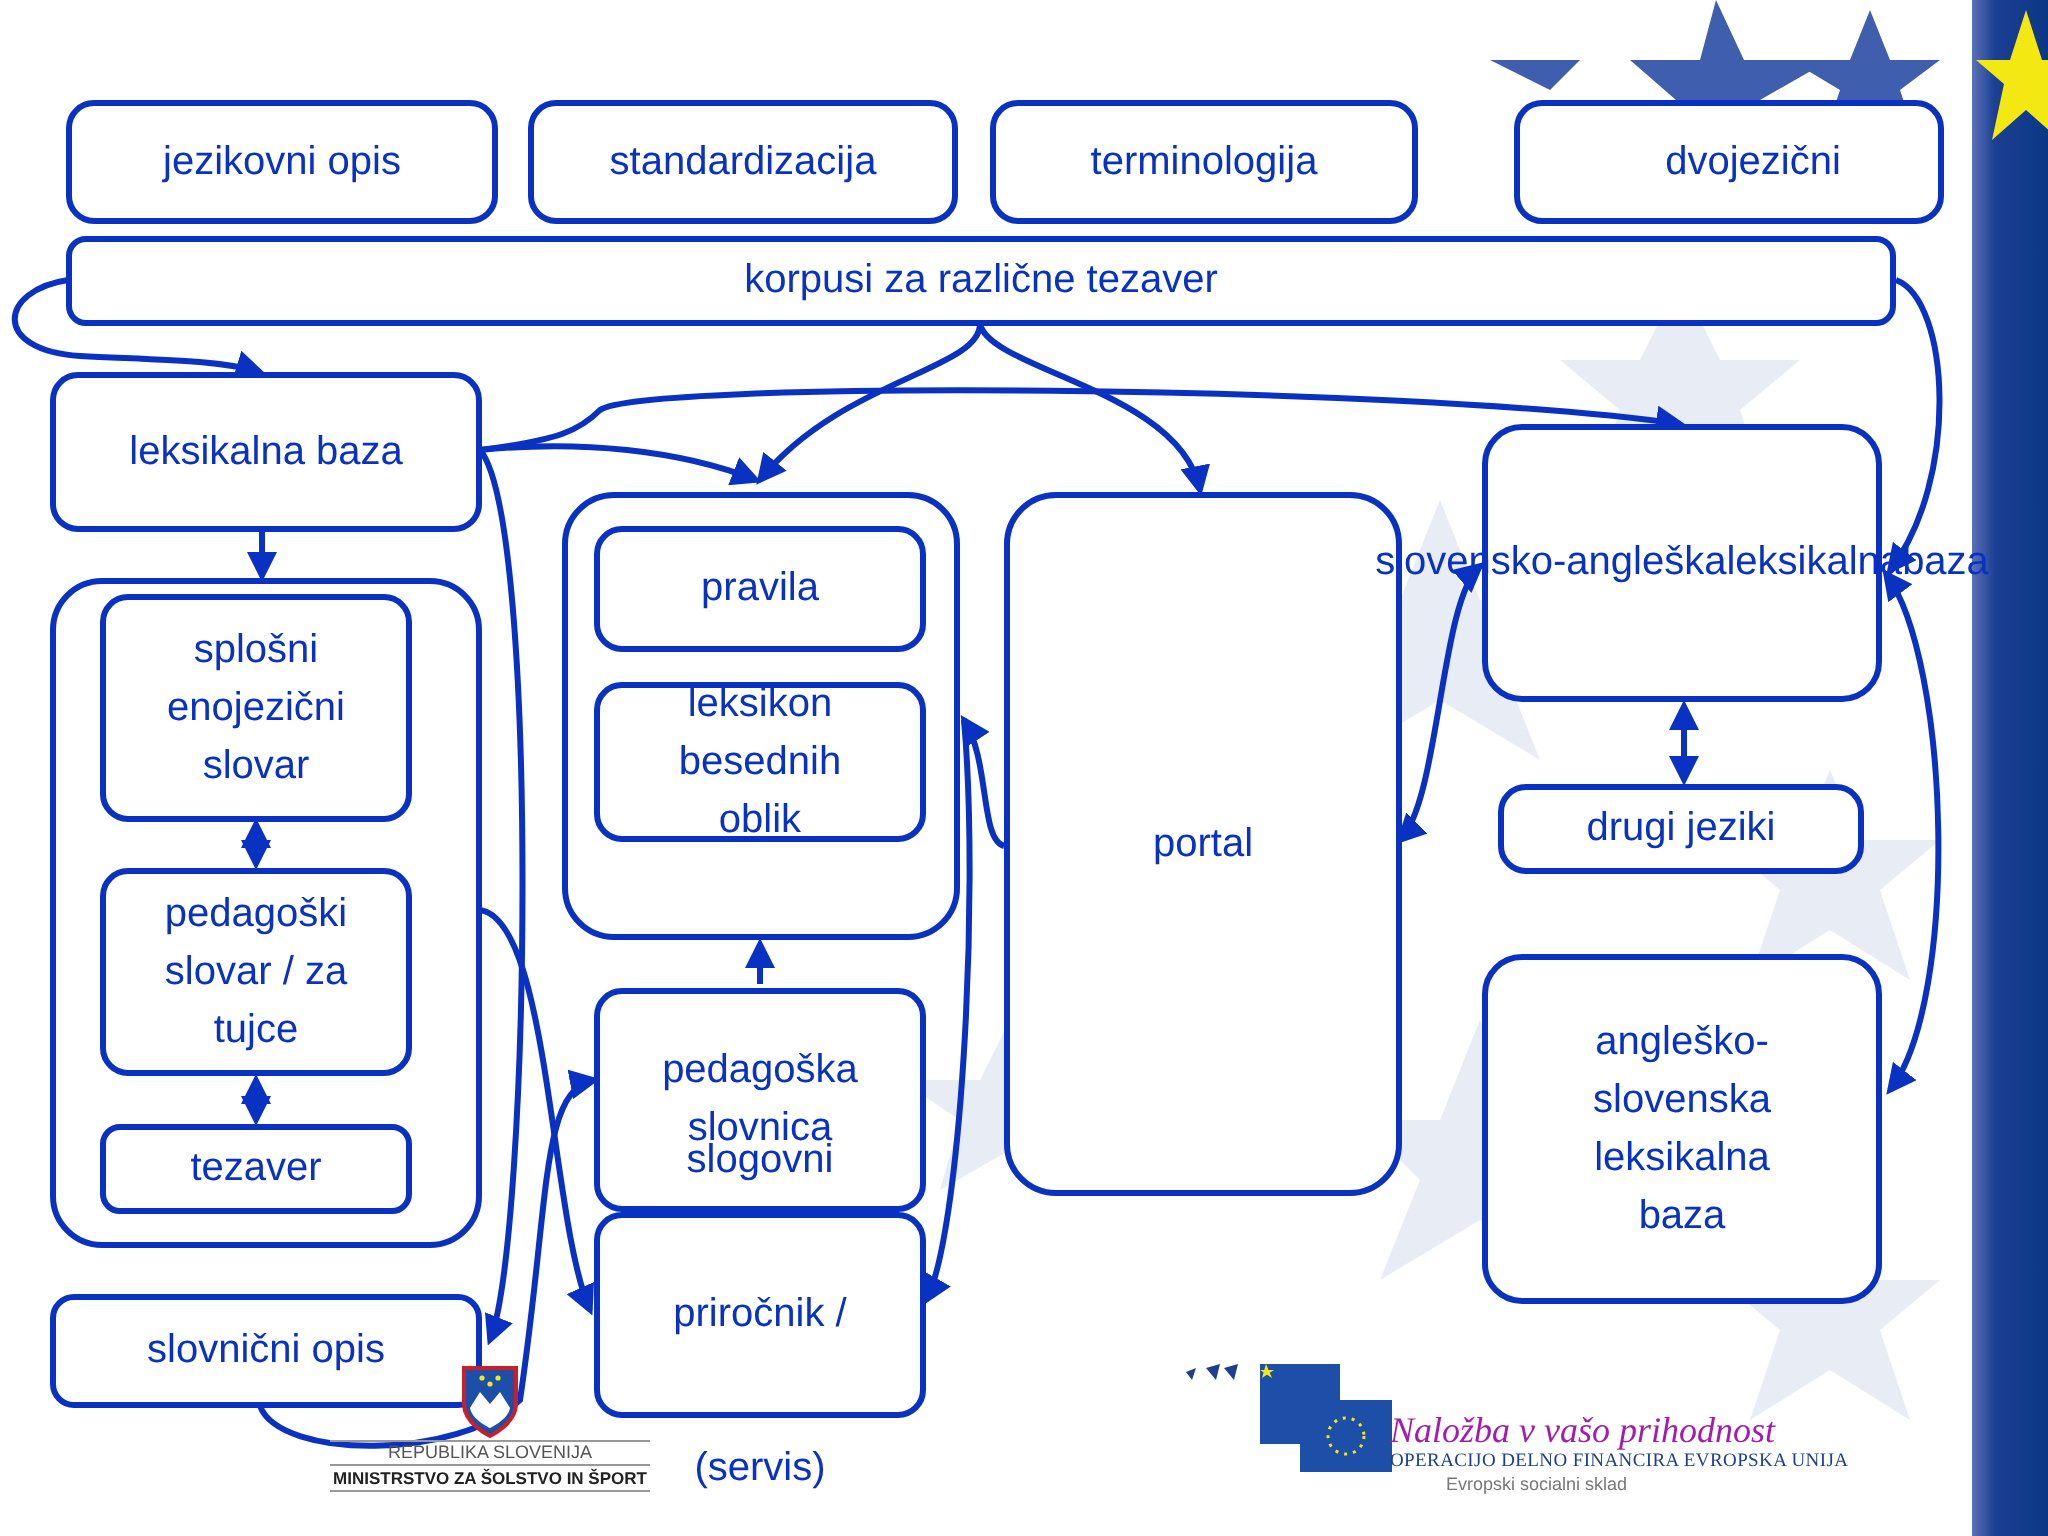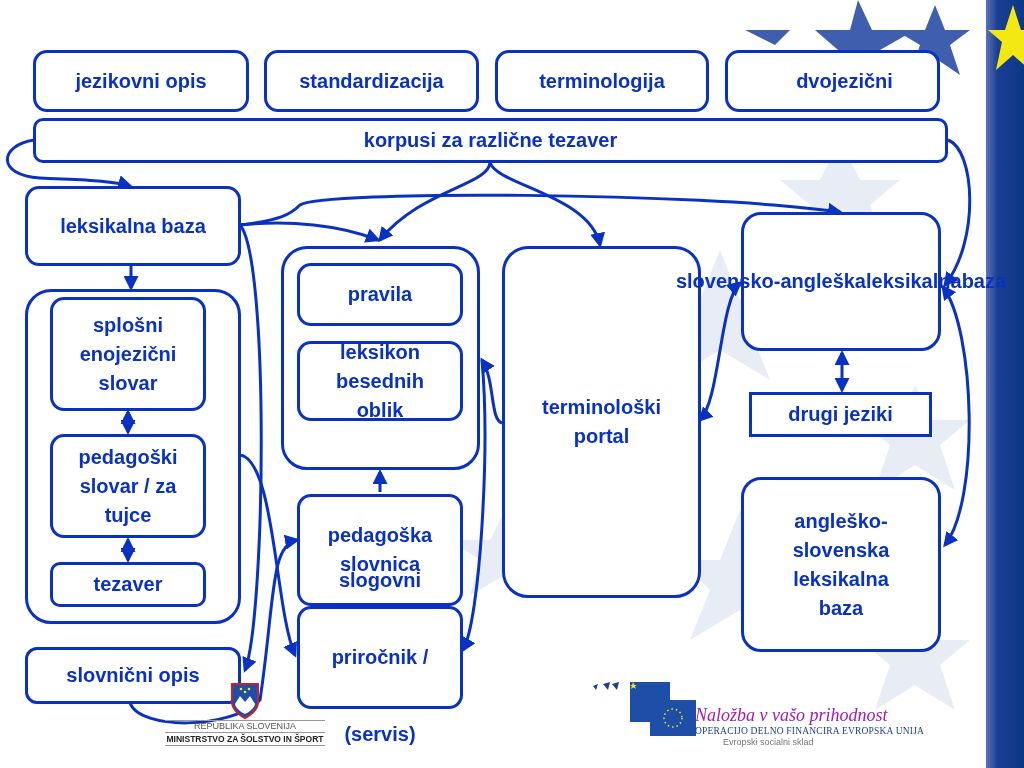--- a/index.html
+++ b/index.html
@@ -2,21 +2,21 @@
 <html><head>
 <meta charset="utf-8">
 <style>
   html, body { margin:0; padding:0; }
   body { width:1024px; height:768px; position:relative; overflow:hidden; background:#ffffff;
          font-family:"Liberation Sans", sans-serif; }
   .eu-band { position:absolute; left:986px; top:0; width:38px; height:768px;
              background:linear-gradient(90deg,#5a72b8 0%,#1b3f93 30%,#0b3786 100%); }
   .bgstar { position:absolute; }
   .node { position:absolute; box-sizing:border-box; border:3px solid #0a32c2; border-radius:14px;
-          background:#ffffff; color:#0a32c2; font-weight:bold; font-size:20px; line-height:29px;
+          background:#ffffff; color:#0a32c2; font-weight:normal; font-size:20px; line-height:29px;
           display:flex; align-items:center; justify-content:center; text-align:center; }
   .node.group { background:transparent; border-radius:26px; }
   .node span { display:block; }
   svg.conn { position:absolute; left:0; top:0; width:1024px; height:768px; pointer-events:none; }
   .rs-line1 { position:absolute; left:165px; top:720px; width:160px; border-top:1px solid #999; border-bottom:1px solid #999;
               font-size:9px; color:#555; text-align:center; line-height:11px; }
   .rs-line2 { position:absolute; left:165px; top:733px; width:160px; border-bottom:1px solid #999;
               font-size:8.5px; color:#222; font-weight:bold; text-align:center; line-height:12px; }
   .eu-logo-text1 { position:absolute; left:695px; top:705px; font-family:"Liberation Serif", serif; font-style:italic;
                    color:#a21caf; font-size:18px; }
@@ -96,21 +96,21 @@
 
 <div class="node" style="left:33px;top:50px;width:216px;height:62px;">
   <span>jezikovni opis</span>
 </div>
 <div class="node" style="left:264px;top:50px;width:215px;height:62px;">
   <span>standardizacija</span>
 </div>
 <div class="node" style="left:495px;top:50px;width:214px;height:62px;">
   <span>terminologija</span>
 </div>
-<div class="node" style="left:725px;top:50px;width:215px;height:62px;padding-left:24px;">
+<div class="node" style="left:757px;top:50px;width:215px;height:62px;padding-left:24px;">
   <span>dvojezični</span>
 </div>
 
 <div class="node" style="left:33px;top:118px;width:915px;height:45px;border-radius:10px;">
   <span>korpusi za različne tezaver</span>
 </div>
 
 <div class="node" style="left:25px;top:186px;width:216px;height:80px;">
   <span>leksikalna baza</span>
 </div>
@@ -145,31 +145,30 @@
   <span>pedagoška</span>
   <span>slovnica</span>
 </div>
 <div class="node" style="left:297px;top:606px;width:166px;height:103px;flex-direction:column;gap:48px;">
   <span>slogovni</span>
   <span>priročnik /</span>
   <span>(servis)</span>
 </div>
 
 <div class="node" style="left:502px;top:246px;width:199px;height:352px;border-radius:26px;flex-direction:column;">
-  <span>terminološki</span>
   <span>portal</span>
 </div>
 
 <div class="node" style="left:741px;top:212px;width:200px;height:139px;border-radius:20px;flex-direction:row;">
   <span>slovensko-</span>
   <span>angleška</span>
   <span>leksikalna</span>
   <span>baza</span>
 </div>
-<div class="node" style="left:749px;top:392px;width:183px;height:45px;border-radius:0;">
+<div class="node" style="left:749px;top:392px;width:183px;height:45px;border-radius:14px;">
   <span>drugi jeziki</span>
 </div>
 <div class="node" style="left:741px;top:477px;width:200px;height:175px;border-radius:20px;flex-direction:column;">
   <span>angleško-</span>
   <span>slovenska</span>
   <span>leksikalna</span>
   <span>baza</span>
 </div>
 
 <svg style="position:absolute;left:230px;top:682px;width:30px;height:38px;" viewBox="0 0 30 38">

